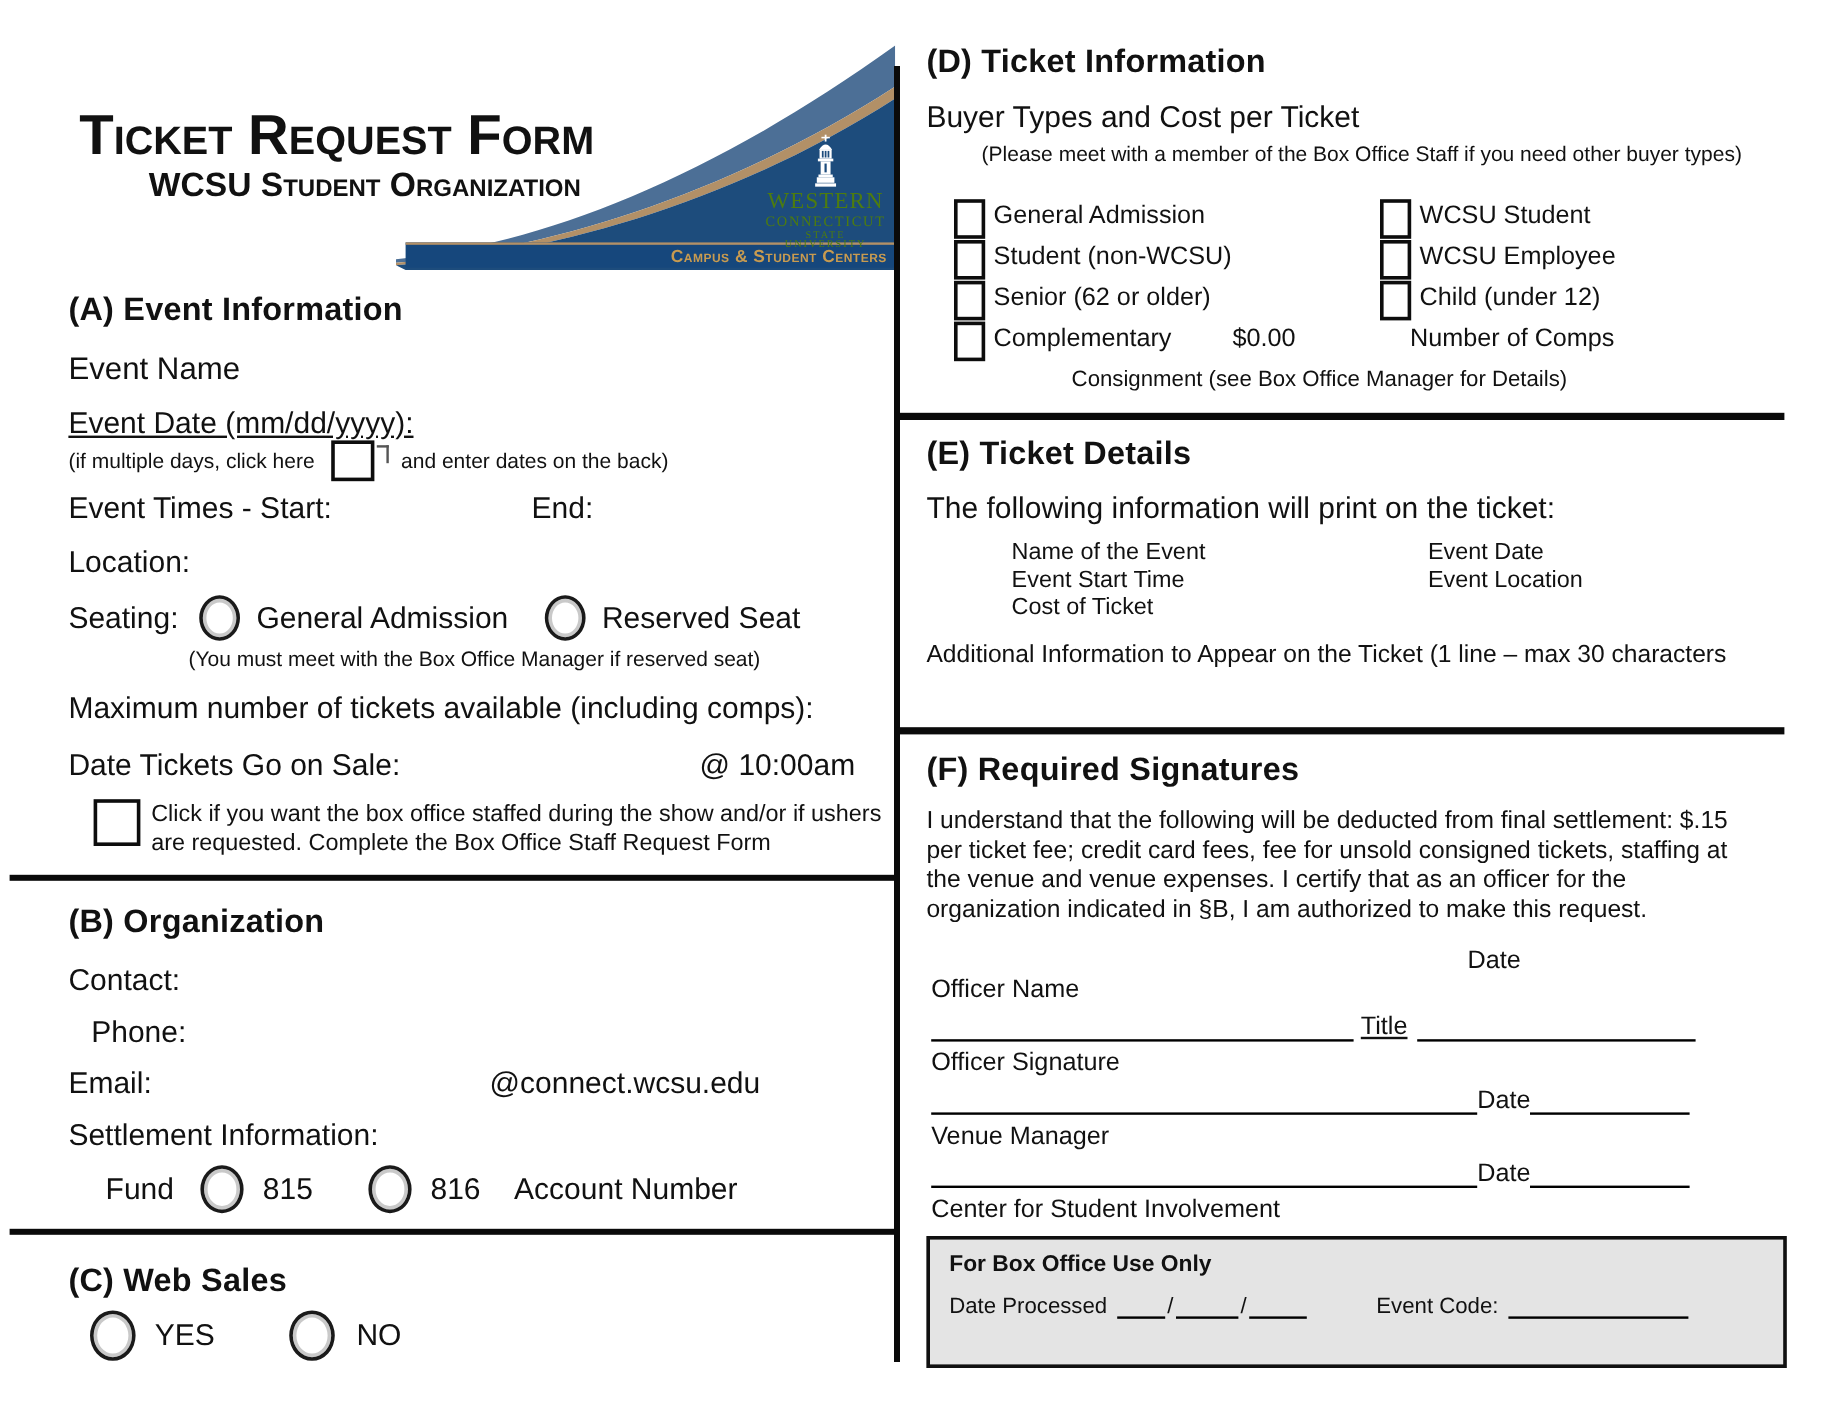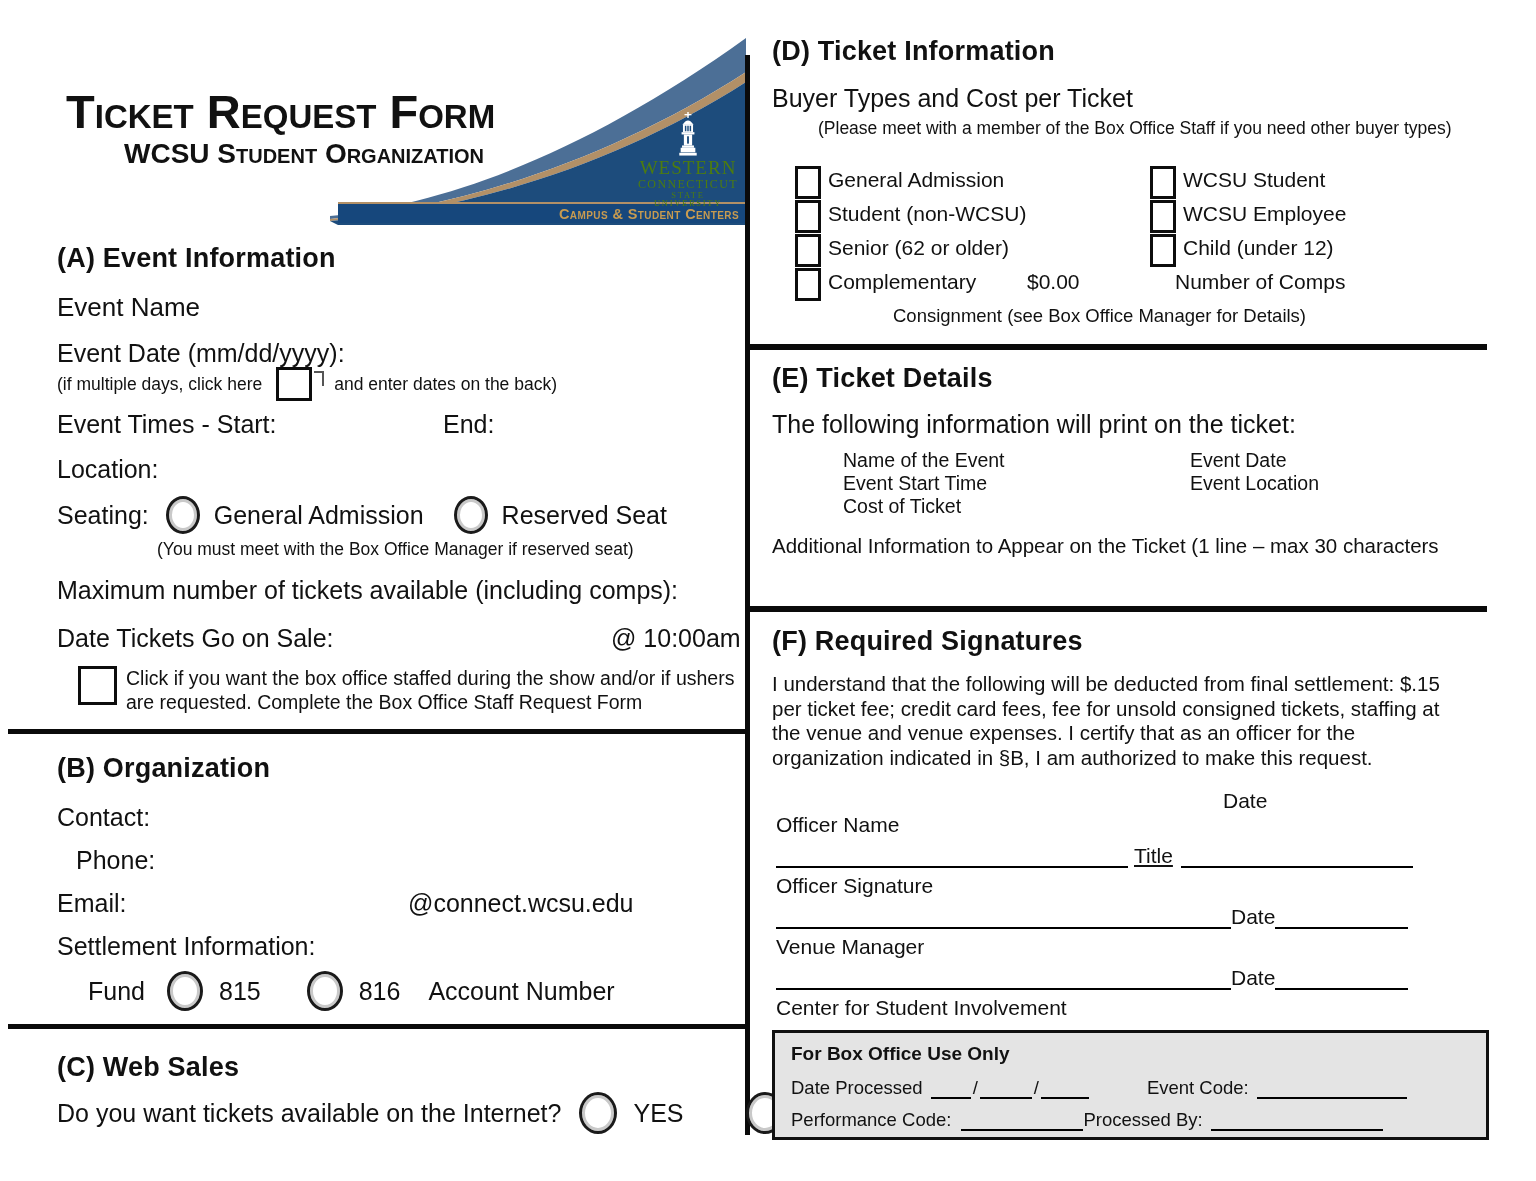--- a/index.html
+++ b/index.html
@@ -67,21 +67,21 @@
   </svg>
   <div class="logo-serif" style="font-size:19px;letter-spacing:1px;margin-top:2px;">WESTERN</div>
   <div class="logo-serif" style="font-size:12px;letter-spacing:1.4px;">CONNECTICUT</div>
   <div class="logo-serif" style="font-size:8.5px;letter-spacing:1.7px;">STATE UNIVERSITY</div>
 </div>
 
 <div class="abs" style="left:745px;top:55px;width:5px;height:1080px;background:#0a0a0a;"></div>
 
 <div class="abs h" style="left:57px;top:243px;">(A) Event Information</div>
 <div class="abs" style="left:57px;top:292px;font-size:26px;">Event Name</div>
-<div class="abs l" style="left:57px;top:339px;">Event Date (mm/dd/yyyy):</div>
+<div class="abs l" style="left:57px;top:339px;text-decoration:underline;">Event Date (mm/dd/yyyy):</div>
 
 <div class="abs row" style="left:57px;top:366px;height:36px;">
   <span class="s">(if multiple days, click here</span>
   <span class="cbx" style="width:30px;height:28px;margin:0 2px 0 14px;"></span>
   <span style="width:8px;height:13px;border-top:2px solid #555;border-right:2px solid #555;margin:0 10px 12px 0;"></span>
   <span class="s">and enter dates on the back)</span>
 </div>
 
 <div class="abs l" style="left:57px;top:410px;">Event Times - Start:</div>
 <div class="abs l" style="left:443px;top:410px;">End:</div>
@@ -91,21 +91,21 @@
   <span class="l">Seating:</span>
   <span class="radio" style="margin-left:17px;"></span>
   <span class="l" style="margin-left:14px;">General Admission</span>
   <span class="radio" style="margin-left:30px;"></span>
   <span class="l" style="margin-left:14px;">Reserved Seat</span>
 </div>
 <div class="abs s" style="left:157px;top:539px;">(You must meet with the Box Office Manager if reserved seat)</div>
 
 <div class="abs l" style="left:57px;top:576px;">Maximum number of tickets available (including comps):</div>
 <div class="abs l" style="left:57px;top:624px;text-align:right;">Date Tickets Go on Sale:</div>
-<div class="abs l" style="left:583px;top:624px;margin-left:28px;">@ 10:00am</div>
+<div class="abs l" style="left:583px;top:624px;">@ 10:00am</div>
 
 <span class="cbx abs" style="left:78px;top:666px;width:33px;height:33px;border-width:3.5px;"></span>
 <div class="abs" style="left:126px;top:666px;width:614px;font-size:19.5px;line-height:1.25;">Click if you want the box office staffed during the show and/or if ushers are requested.  Complete the Box Office Staff Request Form</div>
 
 <div class="divh" style="left:8px;top:729px;width:737px;"></div>
 
 <div class="abs h" style="left:57px;top:753px;">(B) Organization</div>
 <div class="abs l" style="left:57px;top:803px;">Contact:</div>
 <div class="abs l" style="left:44px;top:846px;margin-left:32px;">Phone:</div>
 <div class="abs l" style="left:57px;top:889px;">Email:</div>
@@ -118,21 +118,20 @@
   <span class="l" style="margin-left:16px;">815</span>
   <span class="radio" style="margin-left:46px;width:30px;height:34px;"></span>
   <span class="l" style="margin-left:16px;">816</span>
   <span class="l" style="margin-left:28px;">Account Number</span>
 </div>
 
 <div class="divh" style="left:8px;top:1024px;width:737px;"></div>
 
 <div class="abs h" style="left:57px;top:1052px;">(C) Web Sales</div>
 <div class="abs row" style="left:57px;top:1092px;height:42px;">
-  <span class="l">Do you want tickets available on the Internet?</span>
   <span class="radio" style="margin-left:18px;width:32px;height:36px;"></span>
   <span class="l" style="margin-left:16px;">YES</span>
   <span class="radio" style="margin-left:62px;width:32px;height:36px;"></span>
   <span class="l" style="margin-left:18px;">NO</span>
 </div>
 
 <div class="abs h" style="left:772px;top:36px;">(D) Ticket Information</div>
 <div class="abs l" style="left:772px;top:84px;">Buyer Types and Cost per Ticket</div>
 <div class="abs s" style="left:818px;top:118px;">(Please meet with a member of the Box Office Staff if you need other buyer types)</div>
 
@@ -205,19 +204,13 @@
   <div class="abs row" style="left:16px;top:40px;height:26px;align-items:flex-end;">
     <span class="bo-label">Date Processed</span>
     <span class="uline" style="width:40px;margin-left:8px;border-bottom-width:2px;"></span>
     <span class="bo-label" style="margin:0 2px;">/</span>
     <span class="uline" style="width:52px;border-bottom-width:2px;"></span>
     <span class="bo-label" style="margin:0 2px;">/</span>
     <span class="uline" style="width:48px;border-bottom-width:2px;"></span>
     <span class="bo-label" style="margin-left:58px;">Event Code:</span>
     <span class="uline" style="width:150px;margin-left:8px;border-bottom-width:2px;"></span>
   </div>
-  <div class="abs row" style="left:16px;top:72px;height:26px;align-items:flex-end;">
-    <span class="bo-label">Performance Code:</span>
-    <span class="uline" style="width:122px;margin-left:10px;border-bottom-width:2px;"></span>
-    <span class="bo-label">Processed By:</span>
-    <span class="uline" style="width:172px;margin-left:8px;border-bottom-width:2px;"></span>
-  </div>
 </div>
 
 </body></html>

